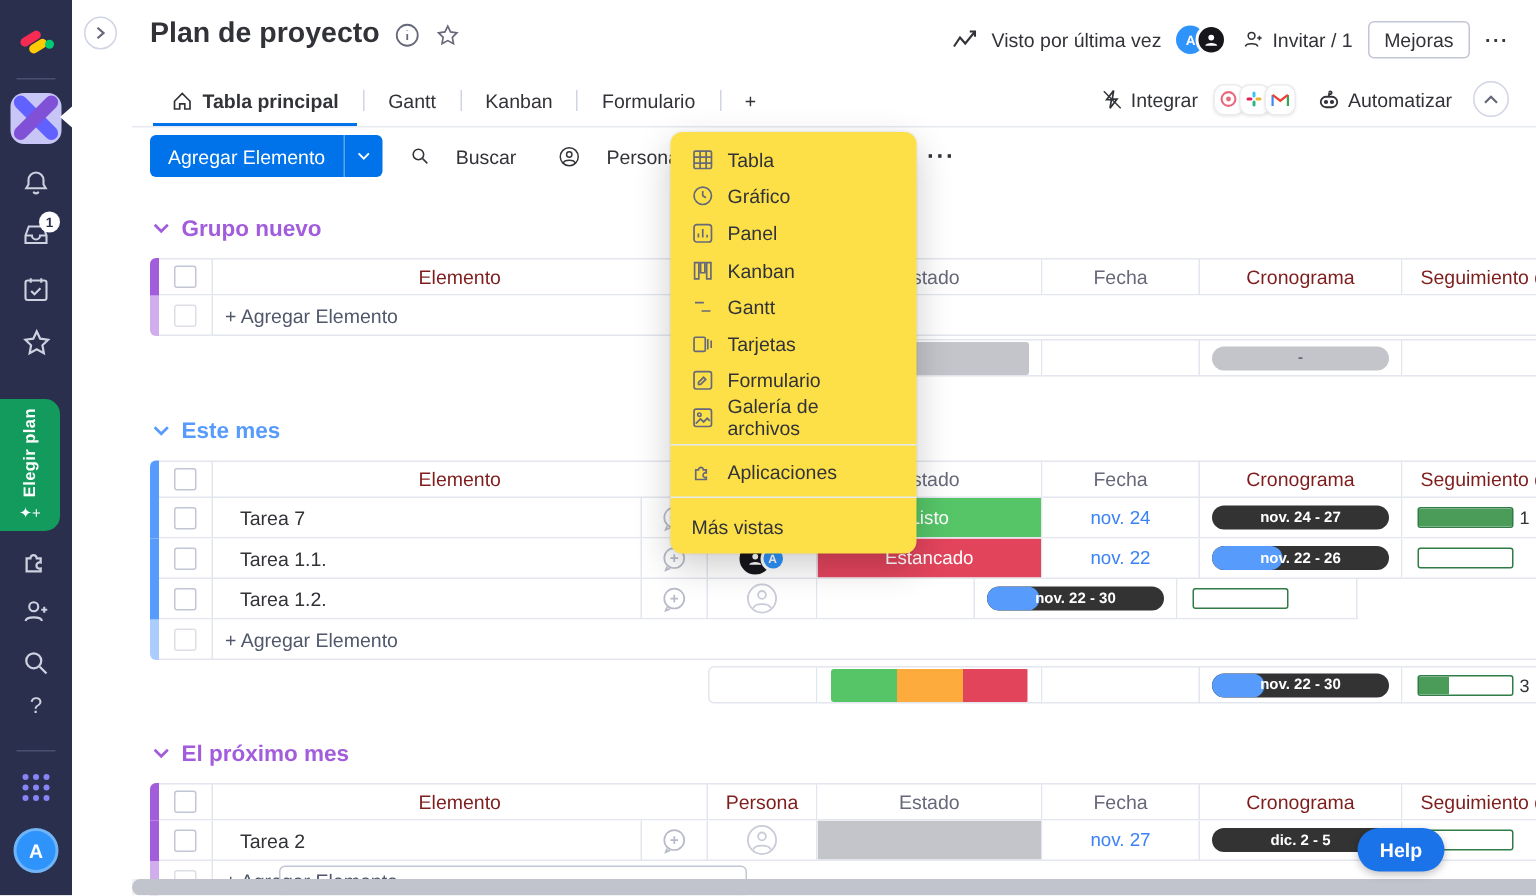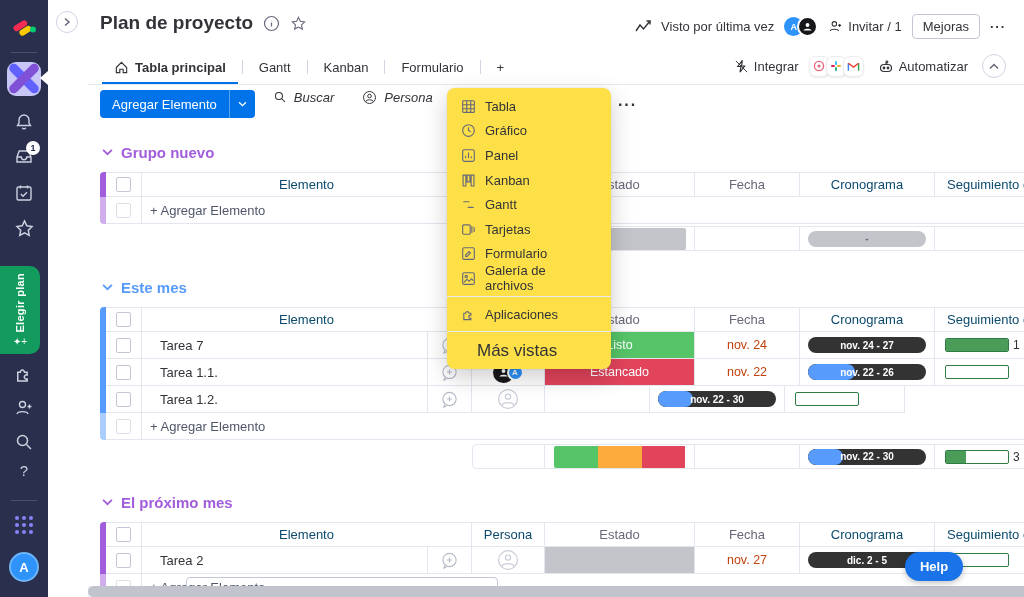--- a/index.html
+++ b/index.html
@@ -47,38 +47,38 @@
   .tabs-border { position:absolute; left:0; right:-20px; top:84px; height:1px; background:#e6e9ef; }
   .tabs-right { position:absolute; right:18px; top:50px; height:32px; display:flex; align-items:center; gap:14px; font-size:13px; color:#323338; }
   .hex { width:21px; height:21px; border-radius:7px; background:#fff; border:1px solid #ececf0; box-shadow:0 1px 2px rgba(0,0,0,.08); display:flex; align-items:center; justify-content:center; margin-left:-4px; }
   .circle-btn { width:24px; height:24px; border:1px solid #d0d4e4; border-radius:50%; display:flex; align-items:center; justify-content:center; color:#676879; background:#fff; }
   .lbl-ico { display:flex; align-items:flex-end; gap:5px; }
 
   .toolbar { position:absolute; left:12px; top:90px; display:flex; align-items:center; gap:8px; }
   .btn-blue { display:flex; align-items:stretch; background:#0073ea; border-radius:4px; overflow:hidden; color:#fff; font-size:13px; height:28px; }
   .btn-blue .main-part { padding:0 12px; display:flex; align-items:center; }
   .btn-blue .chev-part { width:26px; display:flex; align-items:center; justify-content:center; border-left:1px solid rgba(255,255,255,.35); }
-  .tool-item { display:flex; gap:7px; font-size:13px; color:#323338; padding:0 10px; height:28px;font-style:italic; }
+  .tool-item { display:flex; align-items:center; gap:17px; font-size:13px; color:#323338; padding:0 10px; height:28px; }
   .toolbar-dots { position:absolute; left:530px; top:96px; font-weight:700; color:#323338; letter-spacing:1px; }
 
   
   .group { position:absolute; left:0; right:-120px; }
   .g-title { display:flex; align-items:center; gap:8px; font-size:15px; font-weight:700; margin-left:14px; height:24px; }
   .g-tbl { position:relative; margin-left:12px; margin-top:8px; font-size:13px; }
   .trow { display:flex; }
   .cell { border-right:1px solid #e3e6ee; border-bottom:1px solid #e3e6ee; background:#fff; display:flex; align-items:center; justify-content:center; position:relative; overflow:hidden; }
-  .hrow .cell { border-top:1px solid #e3e6ee; color:#0c4a6e; font-size:13px; }
+  .hrow .cell { border-top:1px solid #e3e6ee; color:#7f1d1d; font-size:13px; }
   .c-bar { width:6px; border:none !important; }
   .c-check { width:36px; }
   .c-itemhdr { width:330px; }
   .c-item { width:286px; justify-content:flex-start; padding-left:18px; color:#323338; }
   .c-chat { width:44px; color:#b7bbc7; }
   .c-person { width:73px; }
   .c-status { width:150px; color:#fff; font-size:12.5px; padding:0; }
-  .c-date { width:105px; color:#c2410c; font-size:12.5px; }
+  .c-date { width:105px; color:#3b82f6; font-size:12.5px; }
   .c-time { width:135px; }
   .c-track { width:120px; justify-content:flex-start; padding-left:10px; }
   .c-trackhdr { width:120px; justify-content:flex-start; padding-left:12px; }
   .cb { width:15px; height:15px; border:1px solid #c3c6d4; border-radius:2px; background:#fff; }
   .addrow .cell { color:#50576b; }
   .addcell { flex:1; justify-content:flex-start; padding-left:8px; border-right:none !important; }
   .status-fill { position:absolute; inset:0; display:flex; align-items:center; justify-content:center; }
   .pill { width:118px; height:16px; border-radius:8px; background:#333333; color:#fff; font-size:10px; font-weight:700; display:flex; align-items:center; justify-content:center; position:relative; overflow:hidden; }
   .pill .bluepart { position:absolute; left:0; top:0; bottom:0; background:#579bfc; border-radius:8px; }
   .pill span { position:relative; z-index:1; }
@@ -95,21 +95,21 @@
   .avatar-wrap { display:flex; align-items:center; }
   .avatar-dark { width:21px; height:21px; border-radius:50%; background:#17161b; display:flex; align-items:center; justify-content:center; z-index:1; }
   .badge-a { width:17px; height:17px; border-radius:50%; background:#2e93fa; border:2px solid #fff; color:#fff; font-size:8px; font-weight:700; display:flex; align-items:center; justify-content:center; margin-left:-7px; z-index:2; }
   .add-box { position:absolute; left:44px; top:3px; width:312px; height:21px; border:1px solid #c3c6d4; border-radius:4px; }
 
   
   .dropdown { position:absolute; left:447px; top:88px; width:164px; background:#fde047; border-radius:8px; box-shadow:0 8px 24px rgba(0,0,0,.2), 0 0 0 1px rgba(0,0,0,.03); z-index:50; padding:6px 0 4px 0; }
   .dd-item { display:flex; align-items:center; gap:9px; height:24.6px; padding:0 14px; font-size:13px; color:#323338; }
   .dd-item .mi { display:flex; color:#676879; }
   .dd-sep { height:1px; background:#e6e9ef; margin:5px 0; }
-  .dd-plain { height:28px; display:flex; align-items:center; padding:0 30px; font-size:17px; color:#323338; }
+  .dd-plain { height:28px; display:flex; align-items:center; padding:0 14px; font-size:13px; color:#323338; }
 
   
   .help-btn { position:absolute; left:905px; top:552px; width:58px; height:29px; border-radius:15px; background:#1a73e8; color:#fff; font-size:13px; font-weight:700; display:flex; align-items:center; justify-content:center; box-shadow:0 2px 6px rgba(0,0,0,.25); z-index:60; }
   .hscroll { position:absolute; left:88px; right:-20px; bottom:0; height:11px; background:#f1f1f1; z-index:55; }
   .hscroll .thumb { position:absolute; left:0; top:0; height:11px; width:100%; background:#c1c4cc; border-radius:6px 0 0 6px; }
   svg { display:block; }
 </style>
 </head>
 <body>
 

